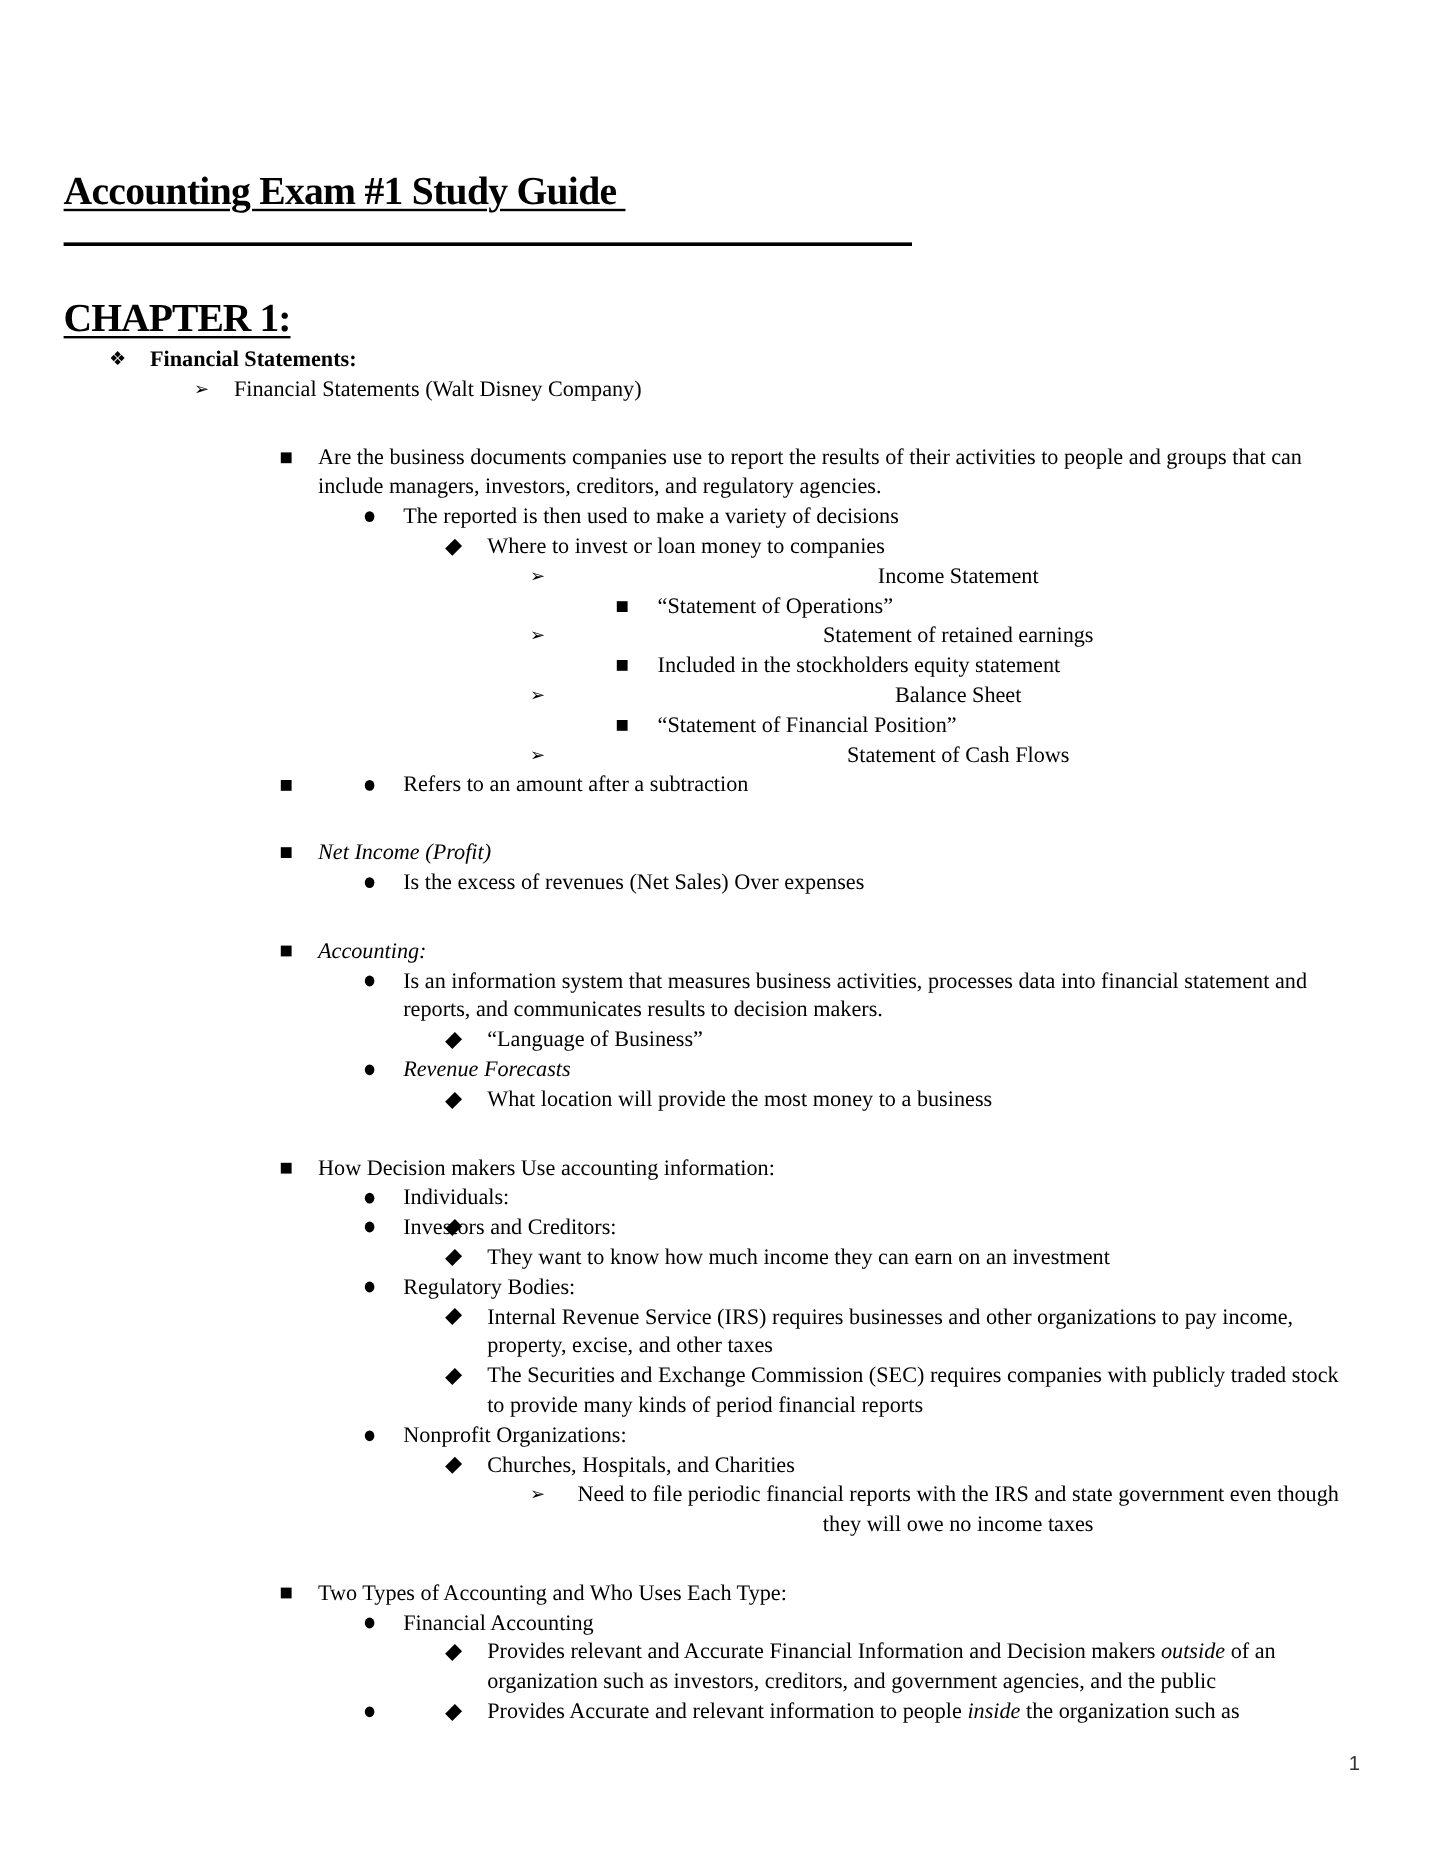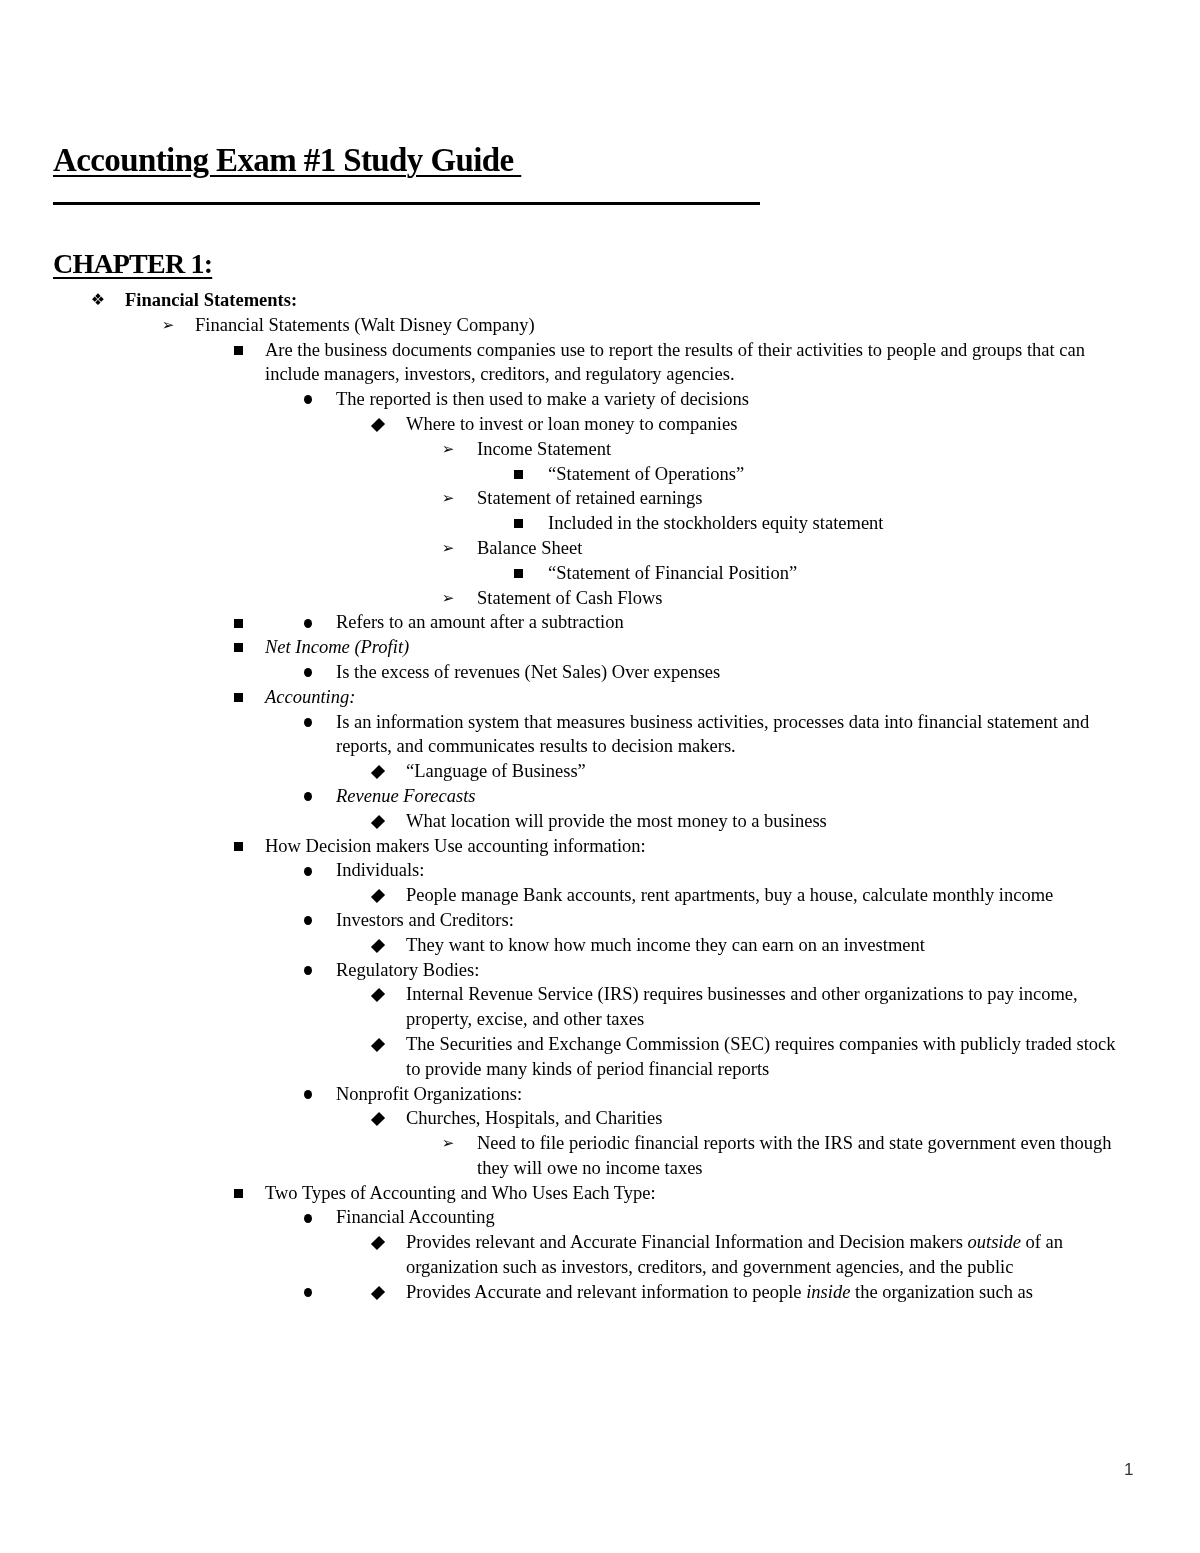--- a/index.html
+++ b/index.html
@@ -14,39 +14,39 @@
       font-size: 33px; font-weight: bold; text-decoration: underline;
       text-decoration-thickness: 2px; text-underline-offset: 4px;
       letter-spacing: -0.6px; white-space: pre;
     }
     .rule {
       position: absolute; left: 53px; top: 202px; width: 707px; height: 3px;
       background: #000;
     }
     .chapter {
       position: absolute; left: 53px; top: 248px;
-      font-size: 28px; font-weight: bold; text-decoration: underline;
+      font-size: 33px; font-weight: bold; text-decoration: underline;
       text-decoration-thickness: 2px; text-underline-offset: 4px;
       letter-spacing: -0.8px;
     }
     .outline { position: absolute; left: 0; top: 288px; width: 1200px; }
     .item { position: relative; font-size: 18.5px; line-height: 24.8px; }
     .item .bullet {
       position: absolute; top: 0; width: 20px; text-align: center;
       font-size: 14px; line-height: 24.8px;
     }
     .item .text { display: block; }
     .bold { font-weight: bold; text-align: right; }
     .ital { font-style: italic; }
     .l0 .bullet { left: 88px; } .l0 .text { margin-left: 125px; }
     .l1 .bullet { left: 158px; } .l1 .text { margin-left: 195px; }
-    .l2 .bullet { left: 228px; } .l2 .text { margin-left: 265px; margin-right: 100px; }
+    .l2 .bullet { left: 228px; } .l2 .text { margin-left: 265px; margin-right: 100px; margin-top: 32px; }
     .l3 .bullet { left: 298px; } .l3 .text { margin-left: 336px; margin-right: 100px; }
     .l4 .bullet { left: 368px; } .l4 .text { margin-left: 406px; margin-right: 72px; }
-    .l5 .bullet { left: 438px; } .l5 .text { margin-left: 477px; margin-right: 80px; }
+    .l5 .bullet { left: 438px; } .l5 .text { margin-left: 477px; margin-right: 80px; text-align: center; }
     .l6 .bullet { left: 508px; } .l6 .text { margin-left: 548px; }
     .sq { display: inline-block; width: 9px; height: 9px; background: #000; vertical-align: middle; }
     .dot { display: inline-block; width: 8px; height: 9px; border-radius: 50%; background: #000; vertical-align: middle; }
     .dia { display: inline-block; width: 10px; height: 10px; background: #000; transform: rotate(45deg) scale(0.85,1.15); vertical-align: middle; }
     .arrow { font-size: 15px; }
     .fourdia { font-size: 16px; }
     .pagenum {
       position: absolute; left: 1124px; top: 1460px;
       font-family: "Liberation Sans", "DejaVu Sans", sans-serif; font-size: 17px; color: #333;
     }
@@ -145,21 +145,20 @@
       <div class="item l2">
         <span class="bullet"><span class="sq"></span></span>
         <span class="text"><span>How Decision makers Use accounting information:</span></span>
       </div>
       <div class="item l3">
         <span class="bullet"><span class="dot"></span></span>
         <span class="text"><span>Individuals:</span></span>
       </div>
       <div class="item l4">
         <span class="bullet"><span class="dia"></span></span>
-        <span class="text"><span>People manage Bank accounts, rent apartments, buy a house, calculate monthly income</span></span>
       </div>
       <div class="item l3">
         <span class="bullet"><span class="dot"></span></span>
         <span class="text"><span>Investors and Creditors:</span></span>
       </div>
       <div class="item l4">
         <span class="bullet"><span class="dia"></span></span>
         <span class="text"><span>They want to know how much income they can earn on an investment</span></span>
       </div>
       <div class="item l3">

